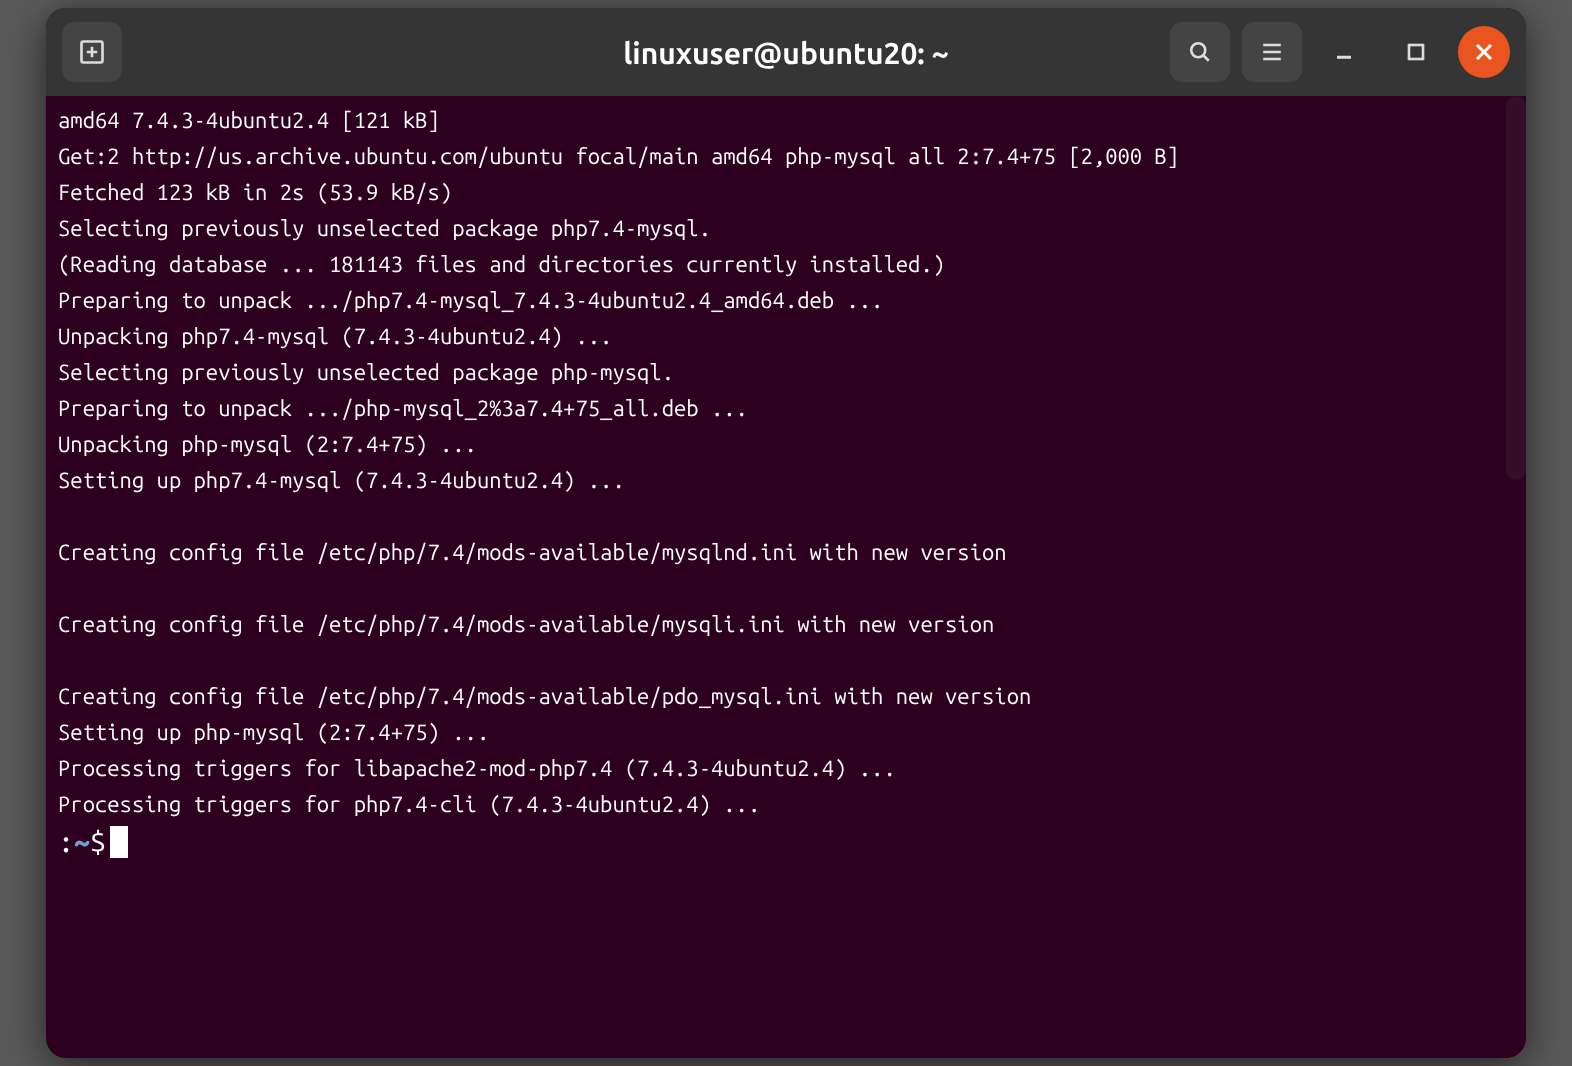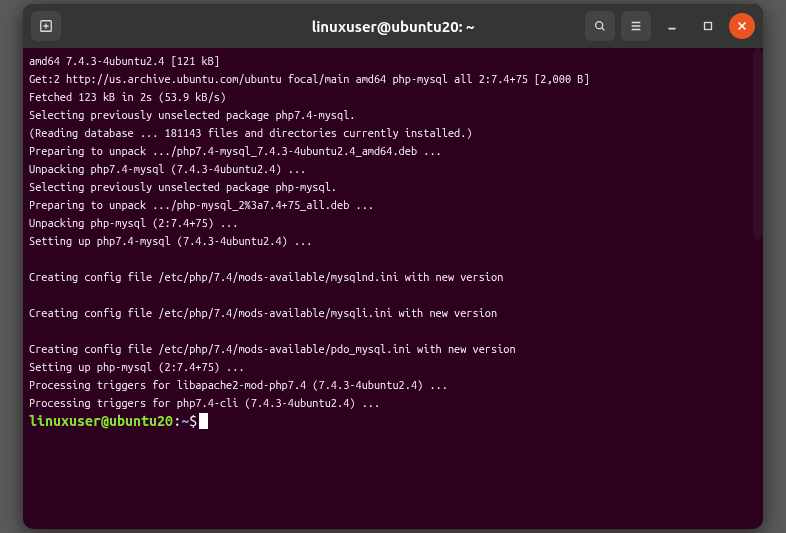--- a/index.html
+++ b/index.html
@@ -201,21 +201,20 @@
 
 Creating config file /etc/php/7.4/mods-available/mysqlnd.ini with new version
 
 Creating config file /etc/php/7.4/mods-available/mysqli.ini with new version
 
 Creating config file /etc/php/7.4/mods-available/pdo_mysql.ini with new version
 Setting up php-mysql (2:7.4+75) ...
 Processing triggers for libapache2-mod-php7.4 (7.4.3-4ubuntu2.4) ...
 Processing triggers for php7.4-cli (7.4.3-4ubuntu2.4) ...</div>
     <div class="prompt-line">
-      <span class="prompt-user">linuxuser@ubuntu20</span>
         <span class="prompt-sep">:</span>
         <span class="prompt-path">~</span>
         <span class="prompt-dollar">$ </span>
         <span class="cursor"></span>
     </div>
     <div class="scrollbar"></div>
   </div>
 </div>
 
 </body></html>

